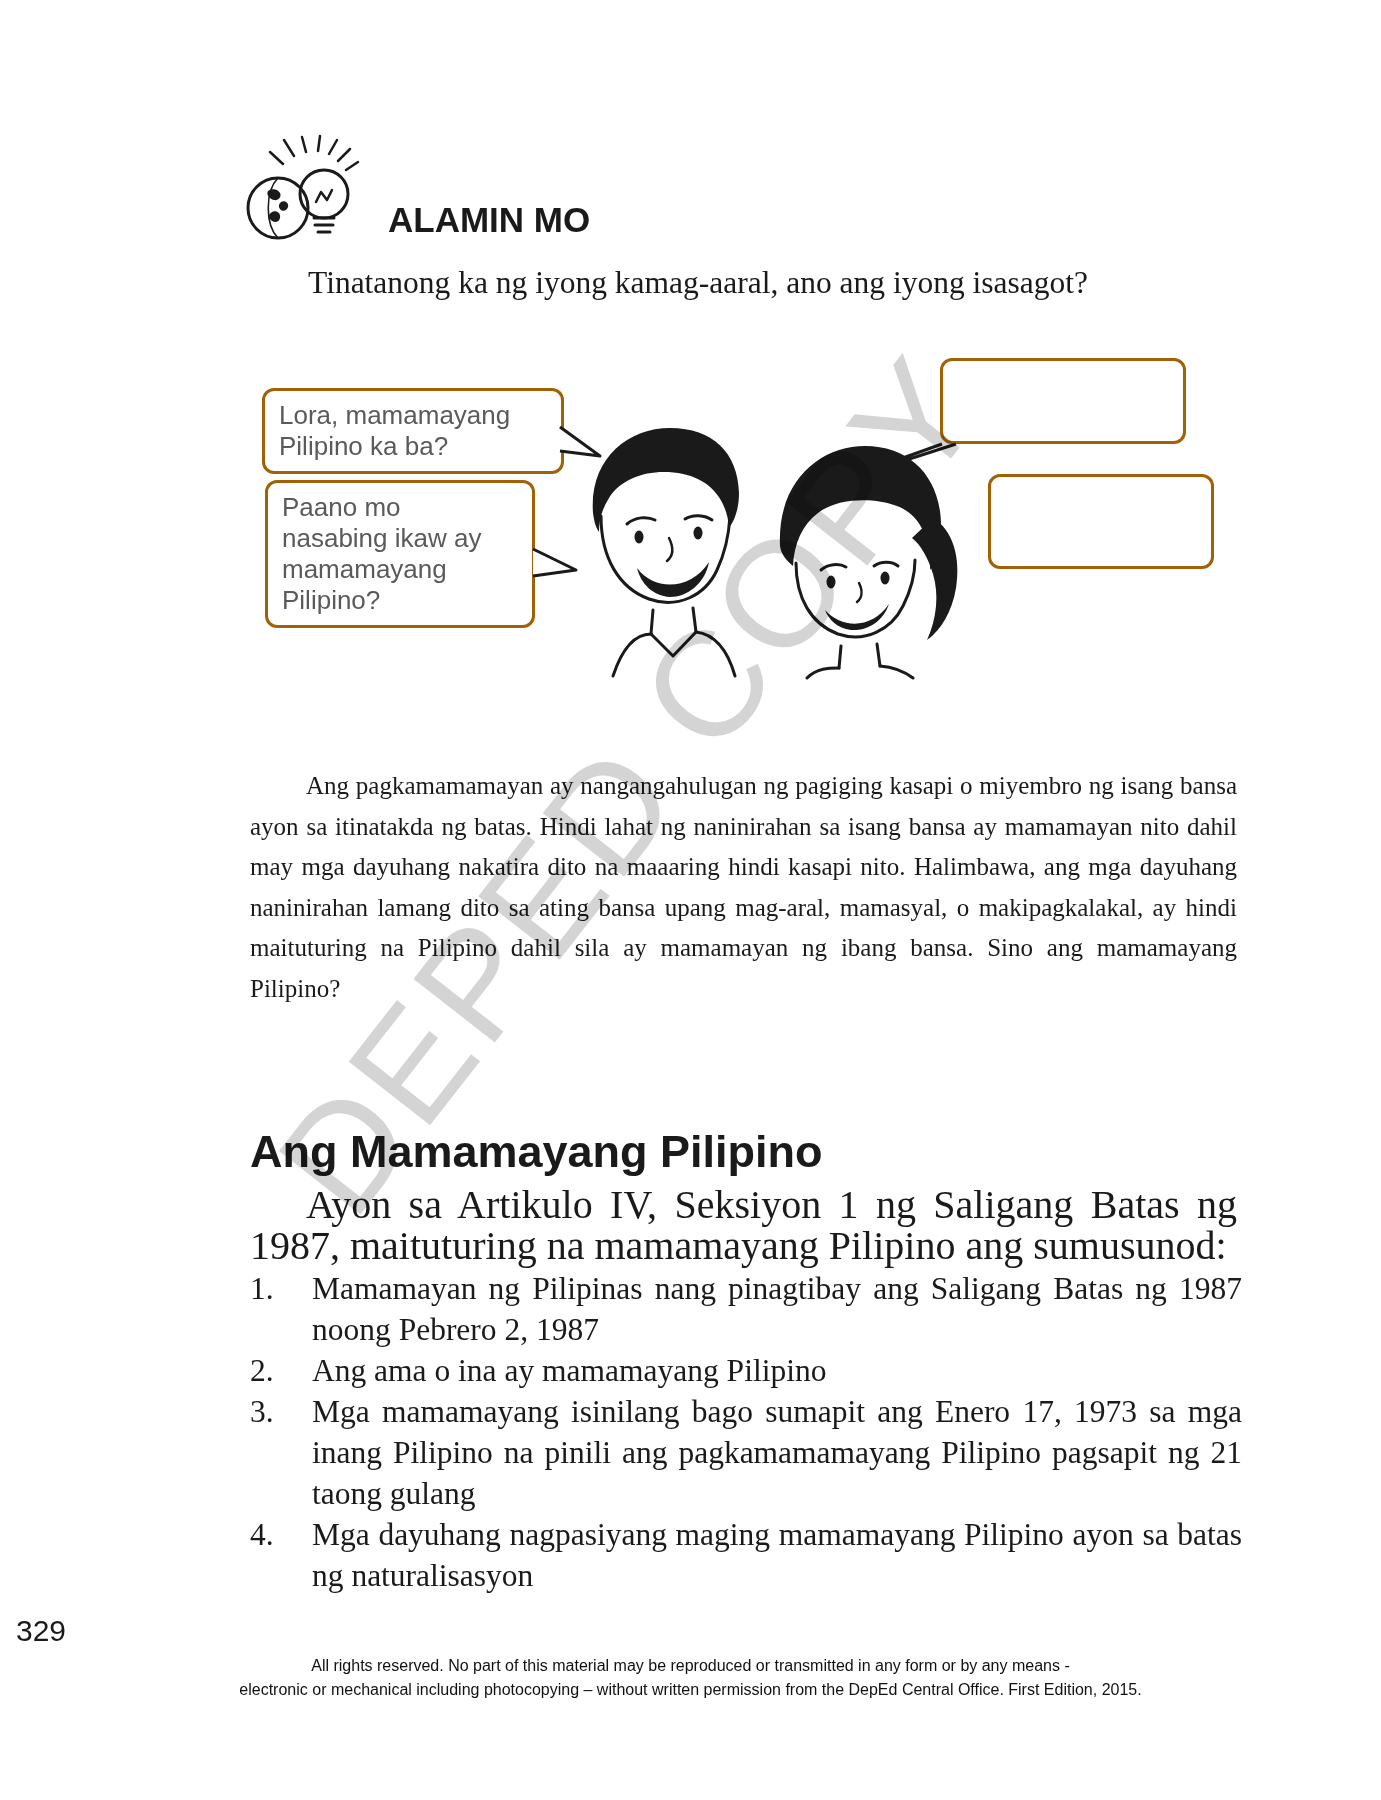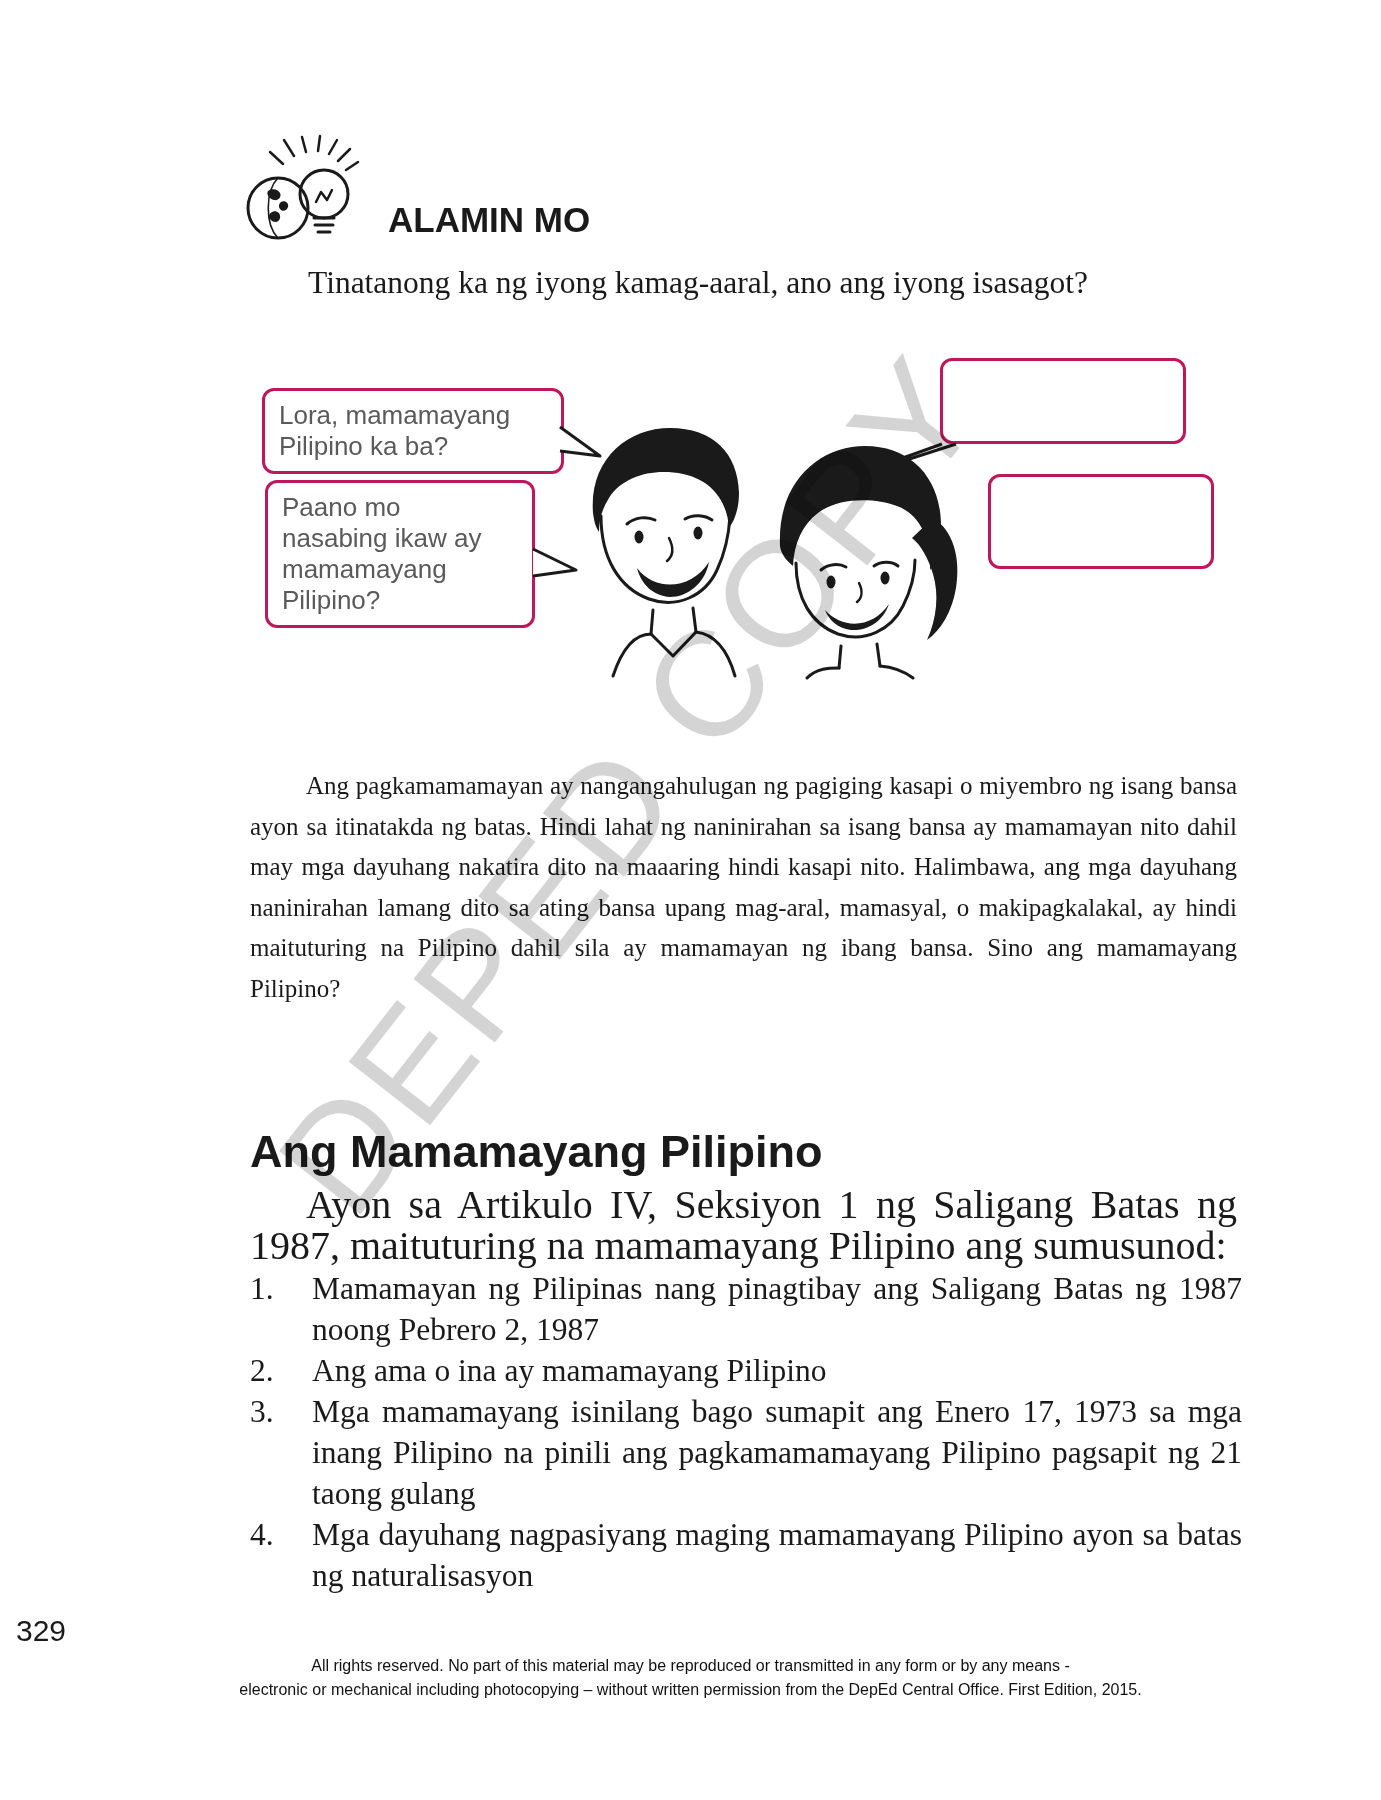--- a/index.html
+++ b/index.html
@@ -45,21 +45,21 @@
     font-size:40px; line-height:41px; text-align:justify; text-indent:56px;
   }
   .list { position:absolute; left:250px; top:1268px; width:992px; font-size:31.5px; line-height:41px; }
   .list-item { display:flex; }
   .list-num { width:62px; flex:none; }
   .list-text { flex:1; text-align:justify; }
 
   
   .dialogue { position:absolute; left:250px; top:350px; width:990px; height:380px; }
   .bubble {
-    position:absolute; border:3px solid #be185d; border-radius:12px; background:#fff;
+    position:absolute; border:3px solid #a16207; border-radius:12px; background:#fff;
     font-family:"Liberation Sans", sans-serif; color:#5a5a5a;
     font-size:26px; line-height:31px; padding:9px 14px; white-space:pre-line;
   }
   .bubble.empty { background:#fff; }
   .tail { position:absolute; }
   .faces { position:absolute; left:325px; top:68px; }
 
   
   .page-num {
     position:absolute; left:16px; top:1614px; width:100%; text-align:left;

